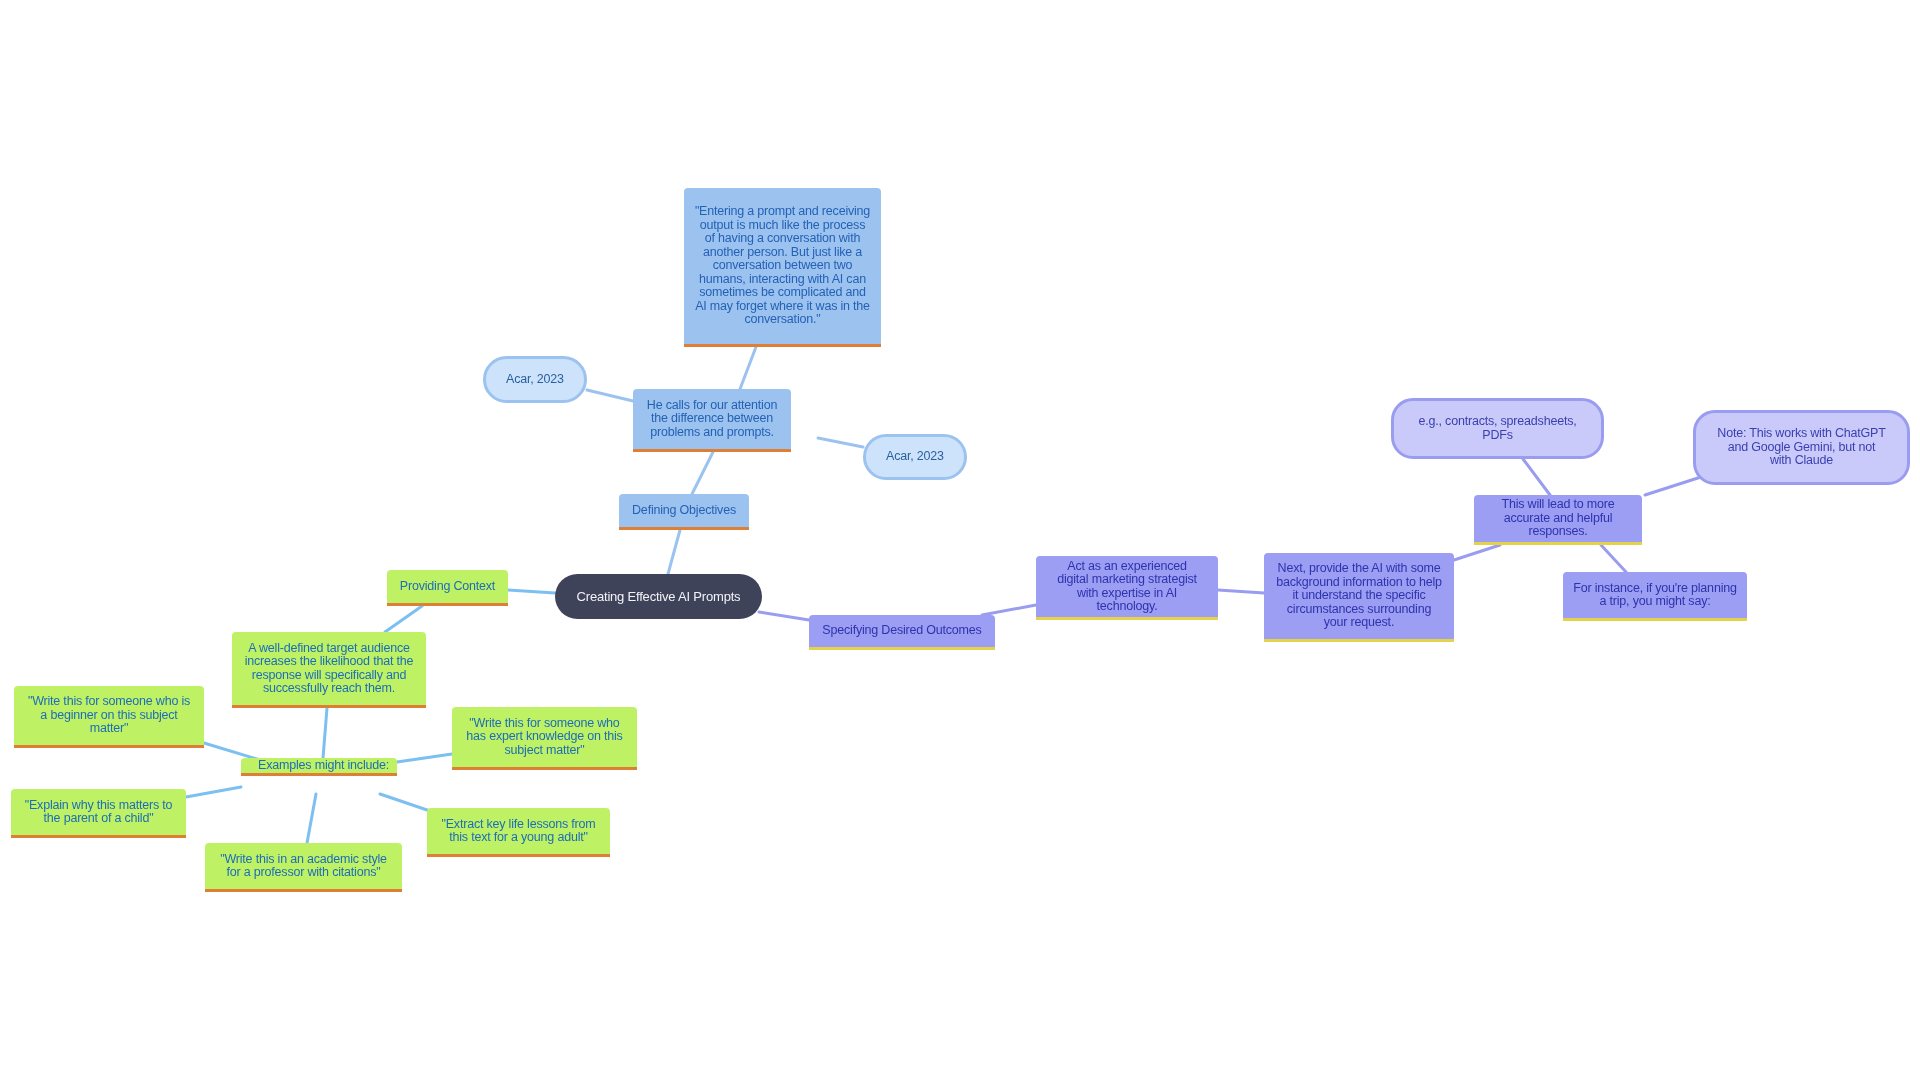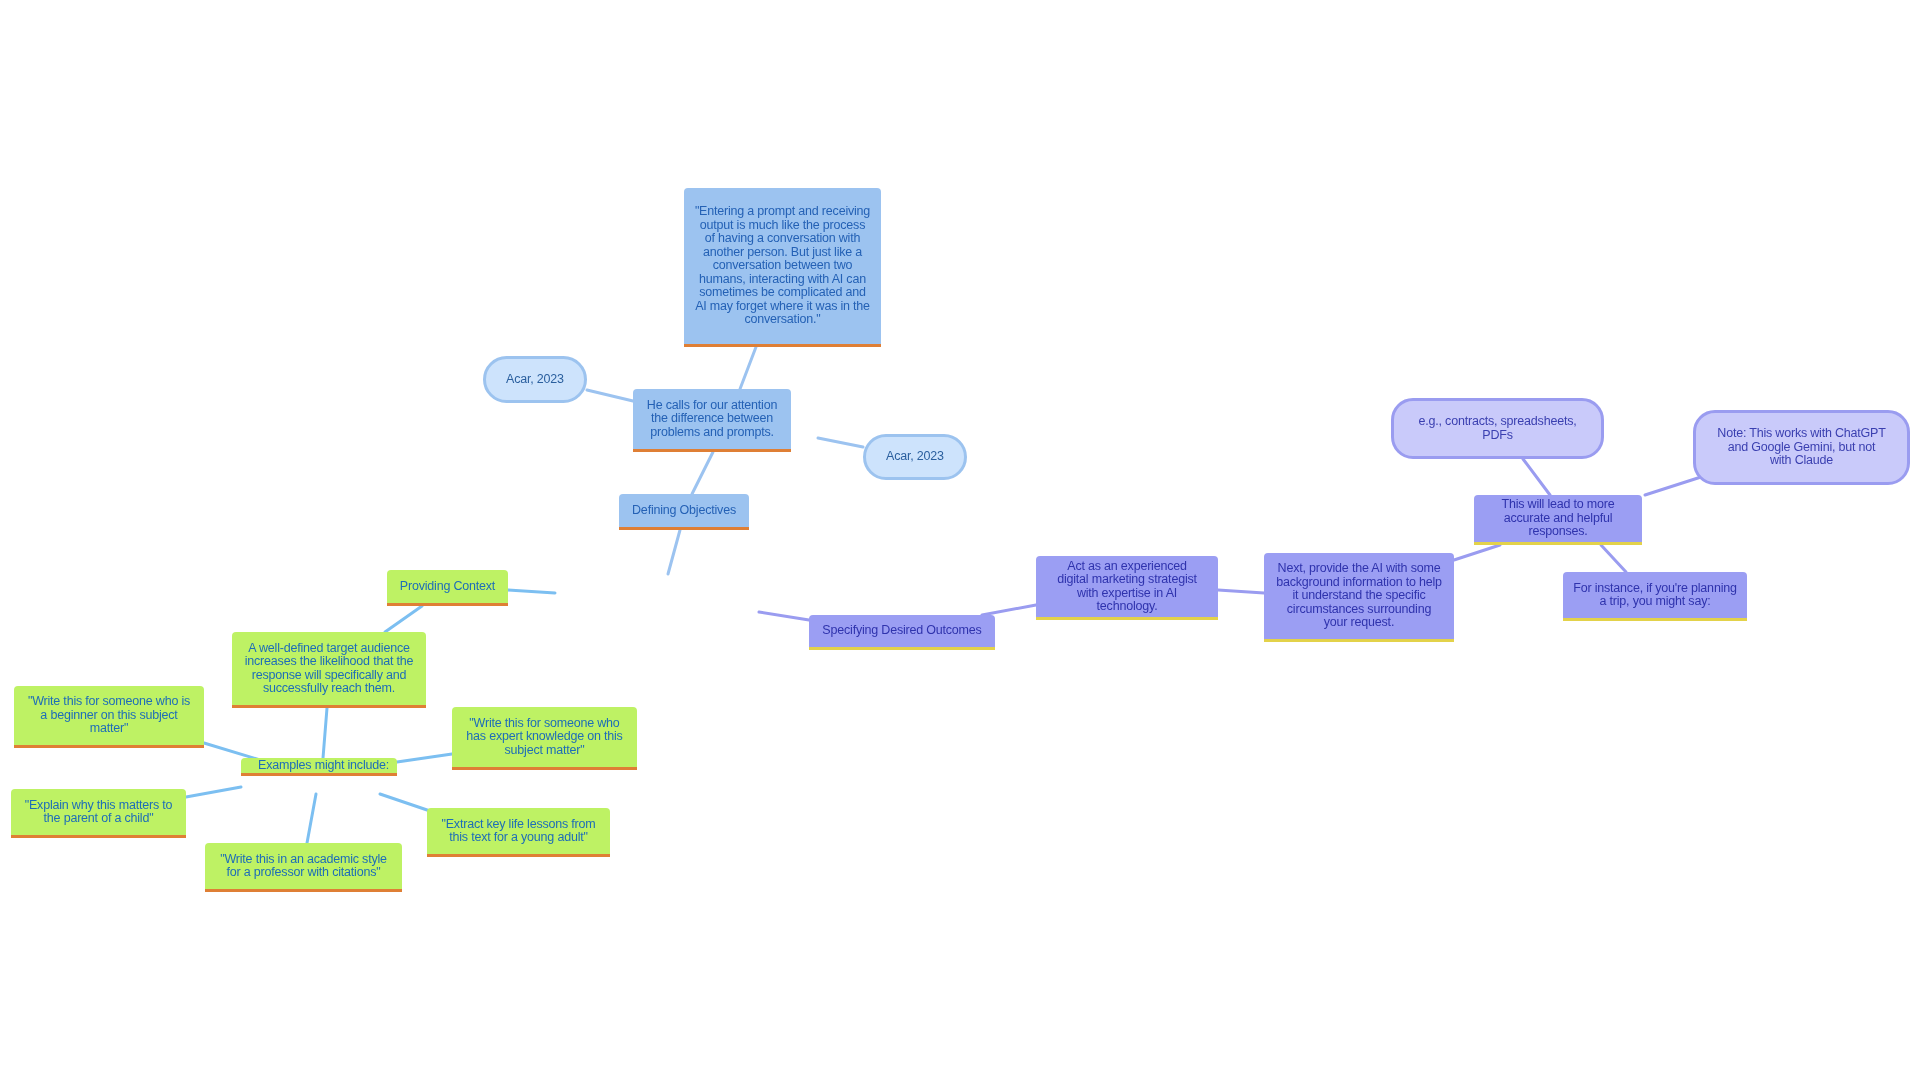--- a/index.html
+++ b/index.html
@@ -107,20 +107,23 @@
       <line x1="759" y1="612" x2="809" y2="620"></line>
       <line x1="982" y1="615" x2="1036" y2="605"></line>
       <line x1="1218" y1="590" x2="1264" y2="593"></line>
       <line x1="1454" y1="560" x2="1500" y2="545"></line>
       <line x1="1550" y1="495" x2="1523" y2="459"></line>
       <line x1="1645" y1="495" x2="1701" y2="477"></line>
       <line x1="1601" y1="545" x2="1626" y2="572"></line>
     </g>
   </svg>
 
+  <div class="node root" style="left:555px; top:574px; width:207px; height:45px;">
+    <span>Creating Effective AI Prompts</span>
+  </div>
 
   <div class="node blueA" style="left:619px; top:494px; width:130px; height:36px;">
     <span>Defining Objectives</span>
   </div>
   <div class="node blueA" style="left:633px; top:389px; width:158px; height:63px; padding:4px 10px;">
     <span>He calls for our attention the difference between problems and prompts.</span>
   </div>
   <div class="node blueA" style="left:684px; top:188px; width:197px; height:159px; padding:6px 10px;">
     <span>"Entering a prompt and receiving output is much like the process of having a conversation with another person. But just like a conversation between two humans, interacting with AI can sometimes be complicated and AI may forget where it was in the conversation."</span>
   </div>

